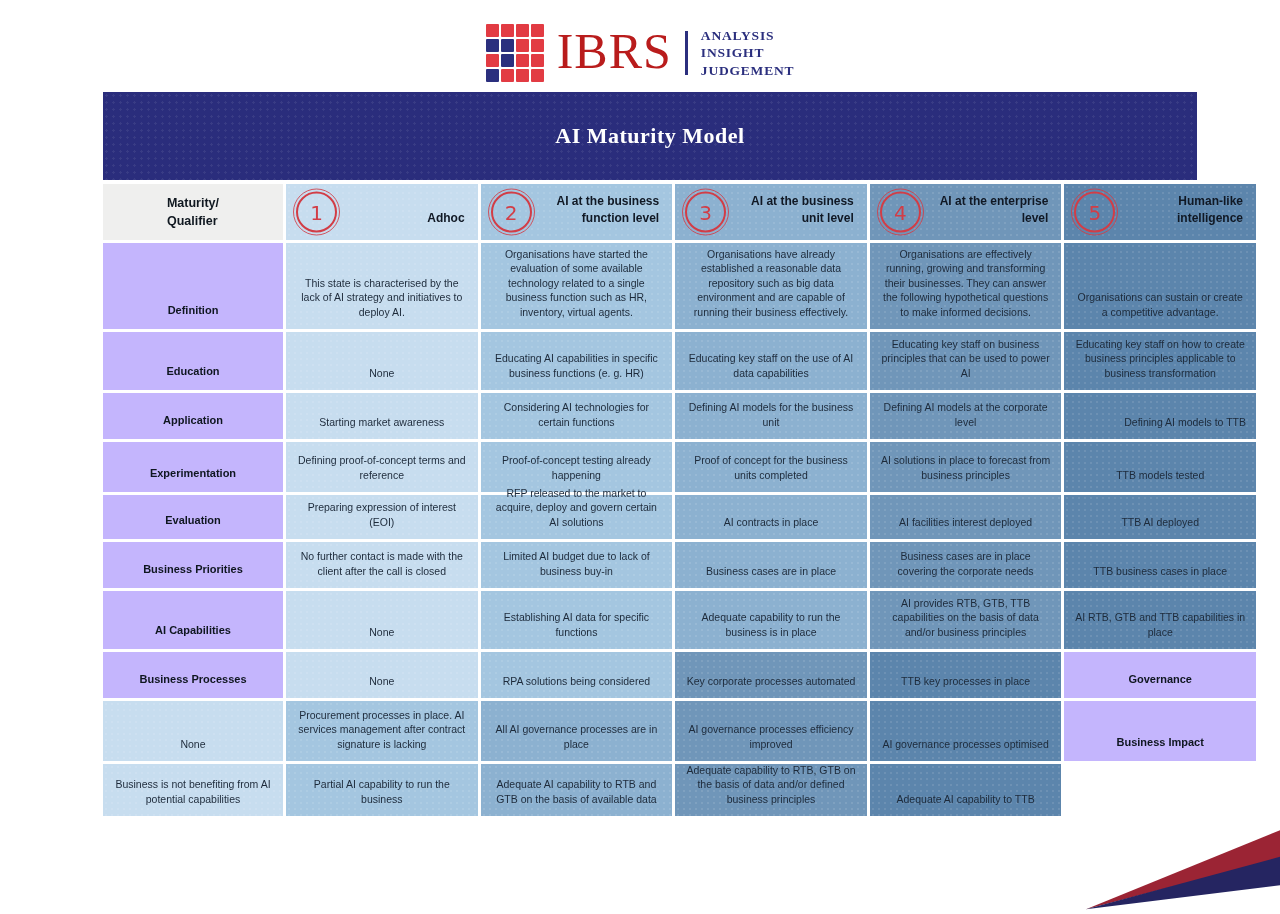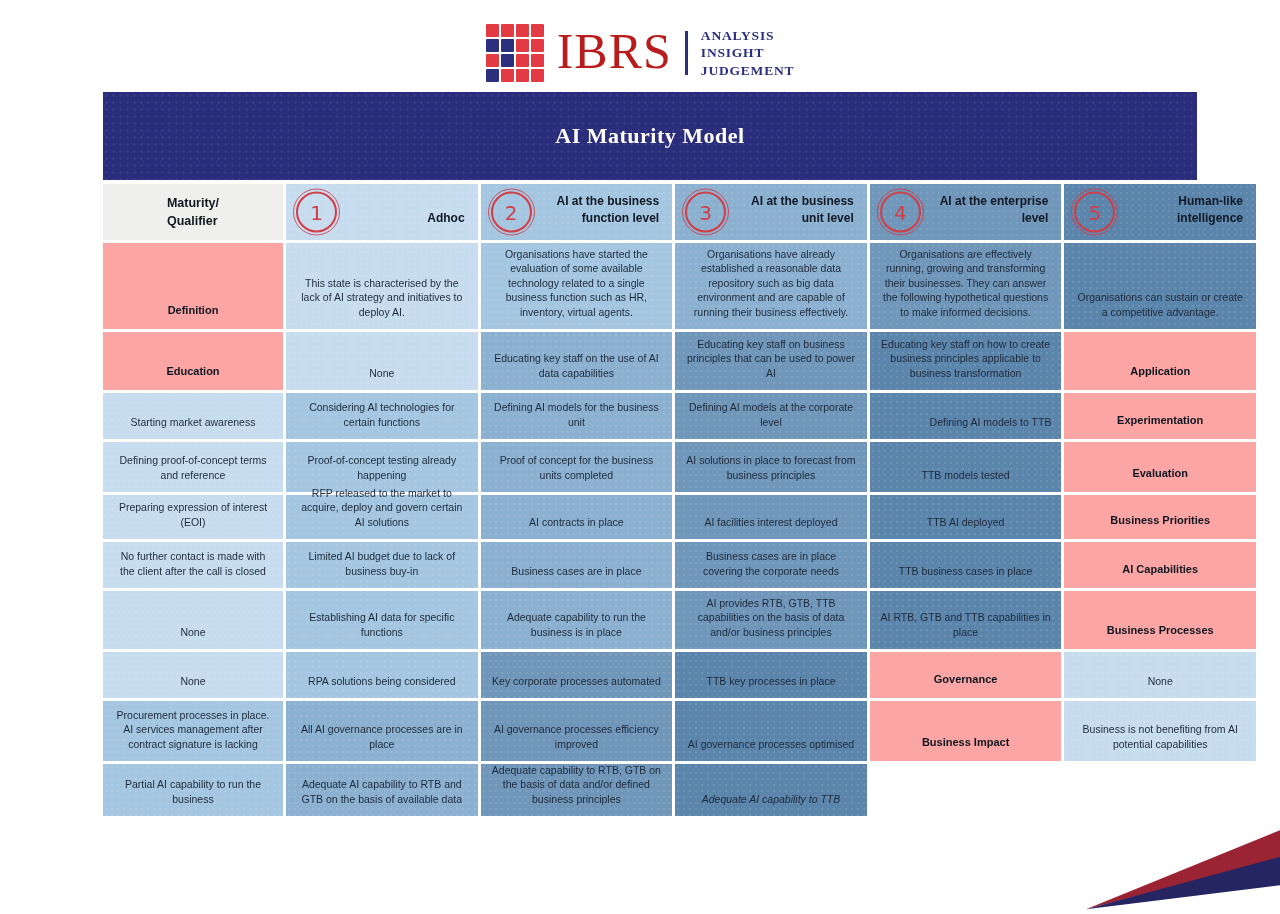--- a/index.html
+++ b/index.html
@@ -52,21 +52,21 @@
     background-image:radial-gradient(rgba(255,255,255,0.10) 1px, transparent 1.3px);
     background-size:6px 6px;
   }
   .cell.corner{
     background:#efefee;align-items:center;justify-content:center;
   }
   .corner-label{
     text-align:left;font-weight:bold;font-size:12.5px;color:#101820;line-height:1.45;
   }
   .cell.rowlabel{
-    background:#fca5a5;font-weight:bold;font-size:11px;color:#0f1620;
+    background:#c4b5fd;font-weight:bold;font-size:11px;color:#0f1620;
     padding:6px 14px 13px;
   }
   .cell.head{
     position:relative;justify-content:flex-end;text-align:right;
     padding:8px 13px 13px 58px;
   }
   .head-label{
     font-weight:bold;font-size:12px;color:#101824;line-height:1.4;max-width:130px;
   }
   .circle{
@@ -165,20 +165,23 @@
     <div class="cell data" style="background-color: rgb(112, 150, 185);">
       <span>Organisations are effectively running, growing and transforming their businesses. They can answer the following hypothetical questions to make informed decisions.</span>
     </div>
     <div class="cell data" style="background-color: rgb(92, 133, 172);">
       <span>Organisations can sustain or create a competitive advantage.</span>
     </div>
     <div class="cell rowlabel">Education</div>
     <div class="cell data" style="background-color: rgb(199, 221, 239);">
       <span>None</span>
     </div>
+    <div class="cell data" style="background-color: rgb(164, 198, 224);">
+      <span>Educating AI capabilities in specific business functions (e. g. HR)</span>
+    </div>
     <div class="cell data" style="background-color: rgb(140, 177, 208);">
       <span>Educating key staff on the use of AI data capabilities</span>
     </div>
     <div class="cell data" style="background-color: rgb(112, 150, 185);">
       <span>Educating key staff on business principles that can be used to power AI</span>
     </div>
     <div class="cell data" style="background-color: rgb(92, 133, 172);">
       <span>Educating key staff on how to create business principles applicable to business transformation</span>
     </div>
     <div class="cell rowlabel">Application</div>
@@ -296,21 +299,21 @@
     </div>
     <div class="cell data" style="background-color: rgb(164, 198, 224);">
       <span>Partial AI capability to run the business</span>
     </div>
     <div class="cell data" style="background-color: rgb(140, 177, 208);">
       <span>Adequate AI capability to RTB and GTB on the basis of available data</span>
     </div>
     <div class="cell data" style="background-color: rgb(112, 150, 185);">
       <span>Adequate capability to RTB, GTB on the basis of data and/or defined business principles</span>
     </div>
-    <div class="cell data" style="background-color: rgb(92, 133, 172); font-style: italic;">
+    <div class="cell data" style="background-color: rgb(92, 133, 172);">
       <span>Adequate AI capability to TTB</span>
     </div>
   </section>
 
 <div class="swoosh">
   <div class="swoosh-red" id="swoosh-red" style="background: rgb(155, 36, 52);"></div>
   <div class="swoosh-navy" id="swoosh-navy" style="background: rgb(37, 37, 97);"></div>
 </div>
 
 </body></html>

